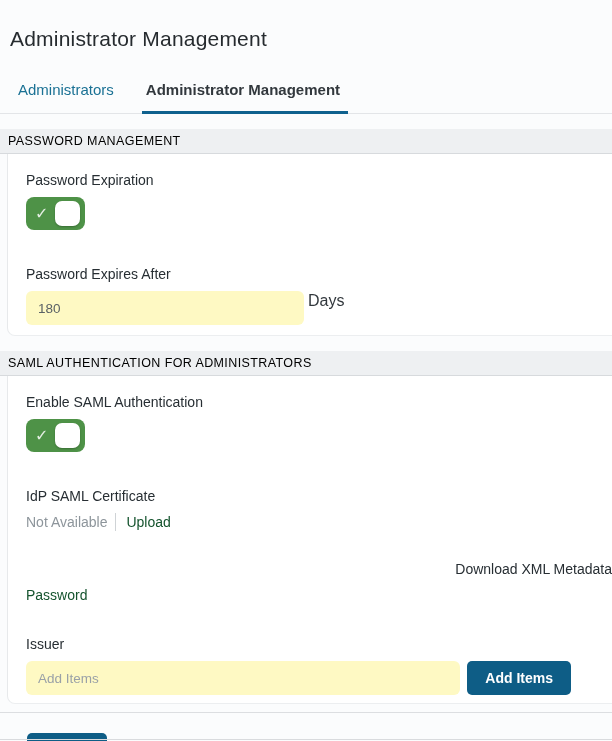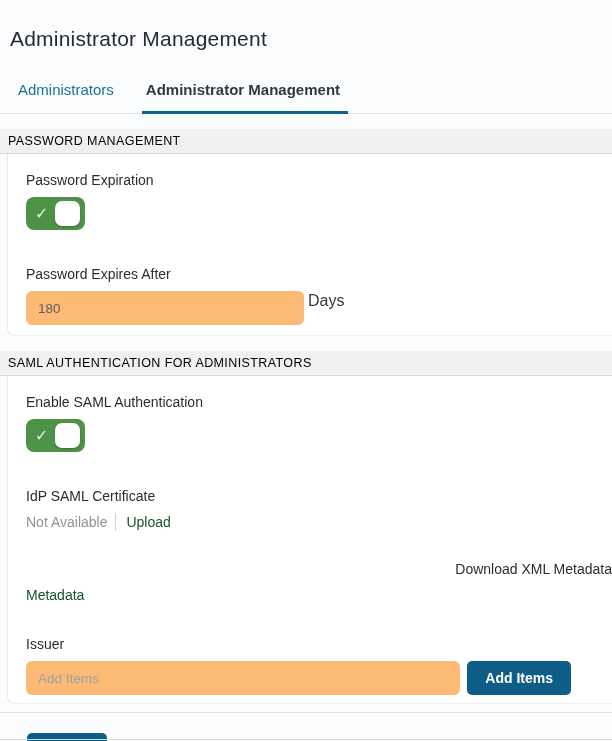--- a/index.html
+++ b/index.html
@@ -82,21 +82,21 @@
   .toggle .knob {
     position: absolute;
     right: 5px; top: 4px;
     width: 25px; height: 25px;
     background: #ffffff;
     border-radius: 7px;
     box-shadow: 0 1px 2px rgba(0,0,0,0.25);
   }
   
   .text-input {
-    background: #fdba74;
+    background: #fef9c3;
     border: none;
     outline: none;
     border-radius: 6px;
     height: 34px;
     font-size: 13.5px;
     color: #5a6165;
     padding: 0 12px;
     font-family: "Liberation Sans", "DejaVu Sans", sans-serif;
   }
   .text-input::placeholder { color: #9aa1a7; }
@@ -189,21 +189,21 @@
   </div>
 
   <div class="field-label gap-lg">IdP SAML Certificate</div>
   <div class="status-row">
     <span class="status-muted">Not Available</span>
     <span class="vsep"></span>
     <a class="link">Upload</a>
   </div>
 
   <div class="field-label gap-lg" style="margin-top:30px;text-align:right;">Download XML Metadata</div>
-  <a class="link" style="display:inline-block;">Metadata</a>
+  <a class="link" style="display:inline-block;">Password</a>
 
   <div class="field-label" style="margin-top:32px; margin-bottom:0;">Issuer</div>
   <div class="issuer-row">
     <input class="text-input issuer-input" type="text" placeholder="Add Items" style="">
     <button class="btn">Add Items</button>
   </div>
 </div>
 
 <div class="footer-divider"></div>
 

